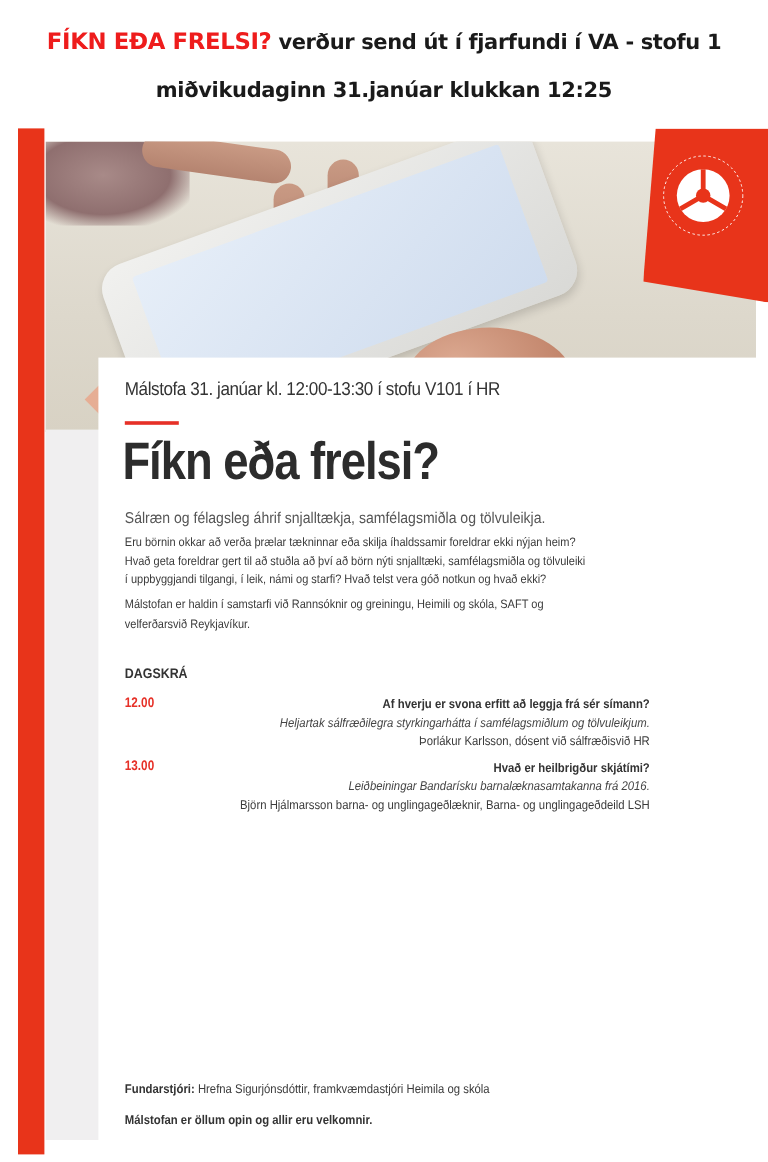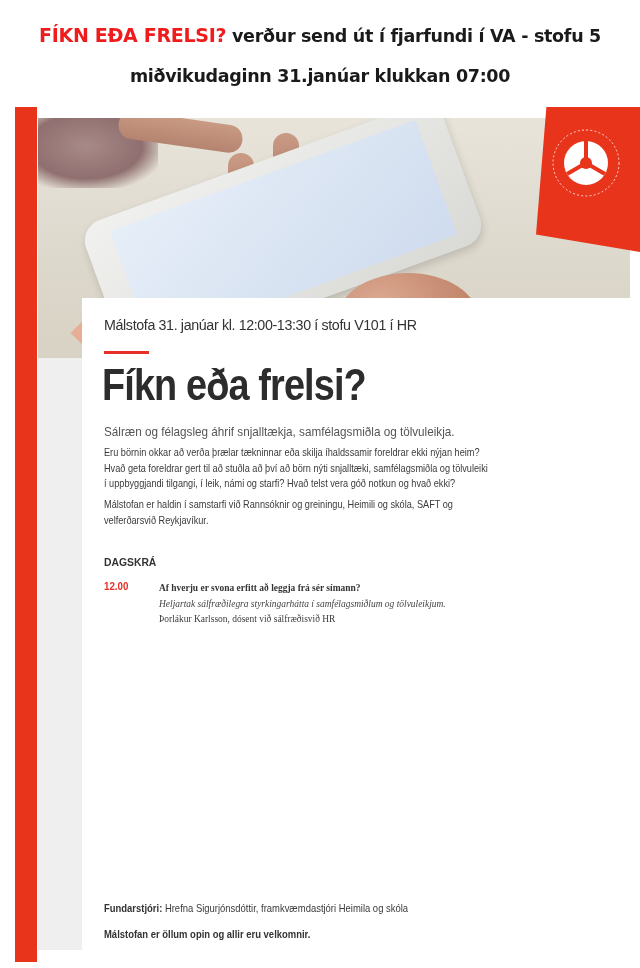--- a/index.html
+++ b/index.html
@@ -45,44 +45,44 @@
     letter-spacing: -1px; transform: scaleX(0.86); transform-origin: left; white-space: nowrap; }
   .card .tagline { position: absolute; left: 22px; top: 126px; font-size: 13px; color: #555;
     transform: scaleX(0.9); transform-origin: left; white-space: nowrap; }
   .card .para { position: absolute; left: 22px; width: 520px; font-size: 10.2px; line-height: 15.5px; color: #3a3a3a;
     transform: scaleX(0.9); transform-origin: left; }
   .card .para1 { top: 147px; }
   .card .para2 { top: 199px; }
 
   .card .agenda-head { position: absolute; left: 22px; top: 258px; font-size: 11.5px; font-weight: bold; color: #333;
     transform: scaleX(0.9); transform-origin: left; }
-  .agenda { position: absolute; left: 22px; top: 282px; width: 480px; }
+  .agenda { position: absolute; left: 22px; top: 282px; width: 480px; text-align: right; }
   .agenda .item { position: relative; margin-bottom: 6px; }
   .agenda .time { position: absolute; left: 0; top: 0; font-size: 11.5px; font-weight: bold; color: #e63027;
     transform: scaleX(0.85); transform-origin: left; }
-  .agenda .body { margin-left: 55px; font-family: Liberation Serif, serif; }
+  .agenda .body { margin-left: 55px; }
   .agenda .body div { font-size: 10.5px; line-height: 15.5px; white-space: nowrap; transform: scaleX(0.9); transform-origin: left; }
   .agenda .t { font-weight: bold; color: #333; font-size: 11px; }
   .agenda .s { font-style: italic; color: #444; }
   .agenda .p { color: #3a3a3a; }
 
   .card .chair { position: absolute; left: 22px; top: 604px; font-size: 10.5px; color: #3a3a3a;
     transform: scaleX(0.9); transform-origin: left; white-space: nowrap; }
   .card .chair b { color: #333; }
   .card .welcome { position: absolute; left: 22px; top: 630px; font-size: 10.5px; font-weight: bold; color: #333;
     transform: scaleX(0.9); transform-origin: left; white-space: nowrap; }
 </style>
 </head>
 <body>
 
 <div class="announce">
   <div class="line1">
-    <span class="red">FÍKN EÐA FRELSI?</span><span> verður send út í fjarfundi í VA - stofu 5</span>
+    <span class="red">FÍKN EÐA FRELSI?</span><span> verður send út í fjarfundi í VA - stofu 1</span>
   </div>
-  <div class="line2">miðvikudaginn 31.janúar klukkan 07:00</div>
+  <div class="line2">miðvikudaginn 31.janúar klukkan 12:25</div>
 </div>
 
 <div class="poster">
   <div class="red-bar"></div>
 
   <div class="photo">
     <div class="hand-top"></div>
     <div class="finger" style="left:80px;top:0;width:125px;height:28px;transform:rotate(8deg);"></div>
     <div class="finger" style="left:190px;top:35px;width:26px;height:60px;"></div>
     <div class="finger" style="left:235px;top:15px;width:26px;height:50px;"></div>
@@ -124,18 +124,26 @@
 
     <div class="agenda">
       <div class="item">
         <div class="time">12.00</div>
         <div class="body">
           <div class="t">Af hverju er svona erfitt að leggja frá sér símann?</div>
           <div class="s">Heljartak sálfræðilegra styrkingarhátta í samfélagsmiðlum og tölvuleikjum.</div>
           <div class="p">Þorlákur Karlsson, dósent við sálfræðisvið HR</div>
         </div>
       </div>
+      <div class="item">
+        <div class="time">13.00</div>
+        <div class="body">
+          <div class="t">Hvað er heilbrigður skjátími?</div>
+          <div class="s">Leiðbeiningar Bandarísku barnalæknasamtakanna frá 2016.</div>
+          <div class="p">Björn Hjálmarsson barna- og unglingageðlæknir, Barna- og unglingageðdeild LSH</div>
+        </div>
+      </div>
     </div>
 
     <div class="chair"><b>Fundarstjóri:</b><span> Hrefna Sigurjónsdóttir, framkvæmdastjóri Heimila og skóla</span></div>
     <div class="welcome">Málstofan er öllum opin og allir eru velkomnir.</div>
   </div>
 </div>
 
 </body></html>

